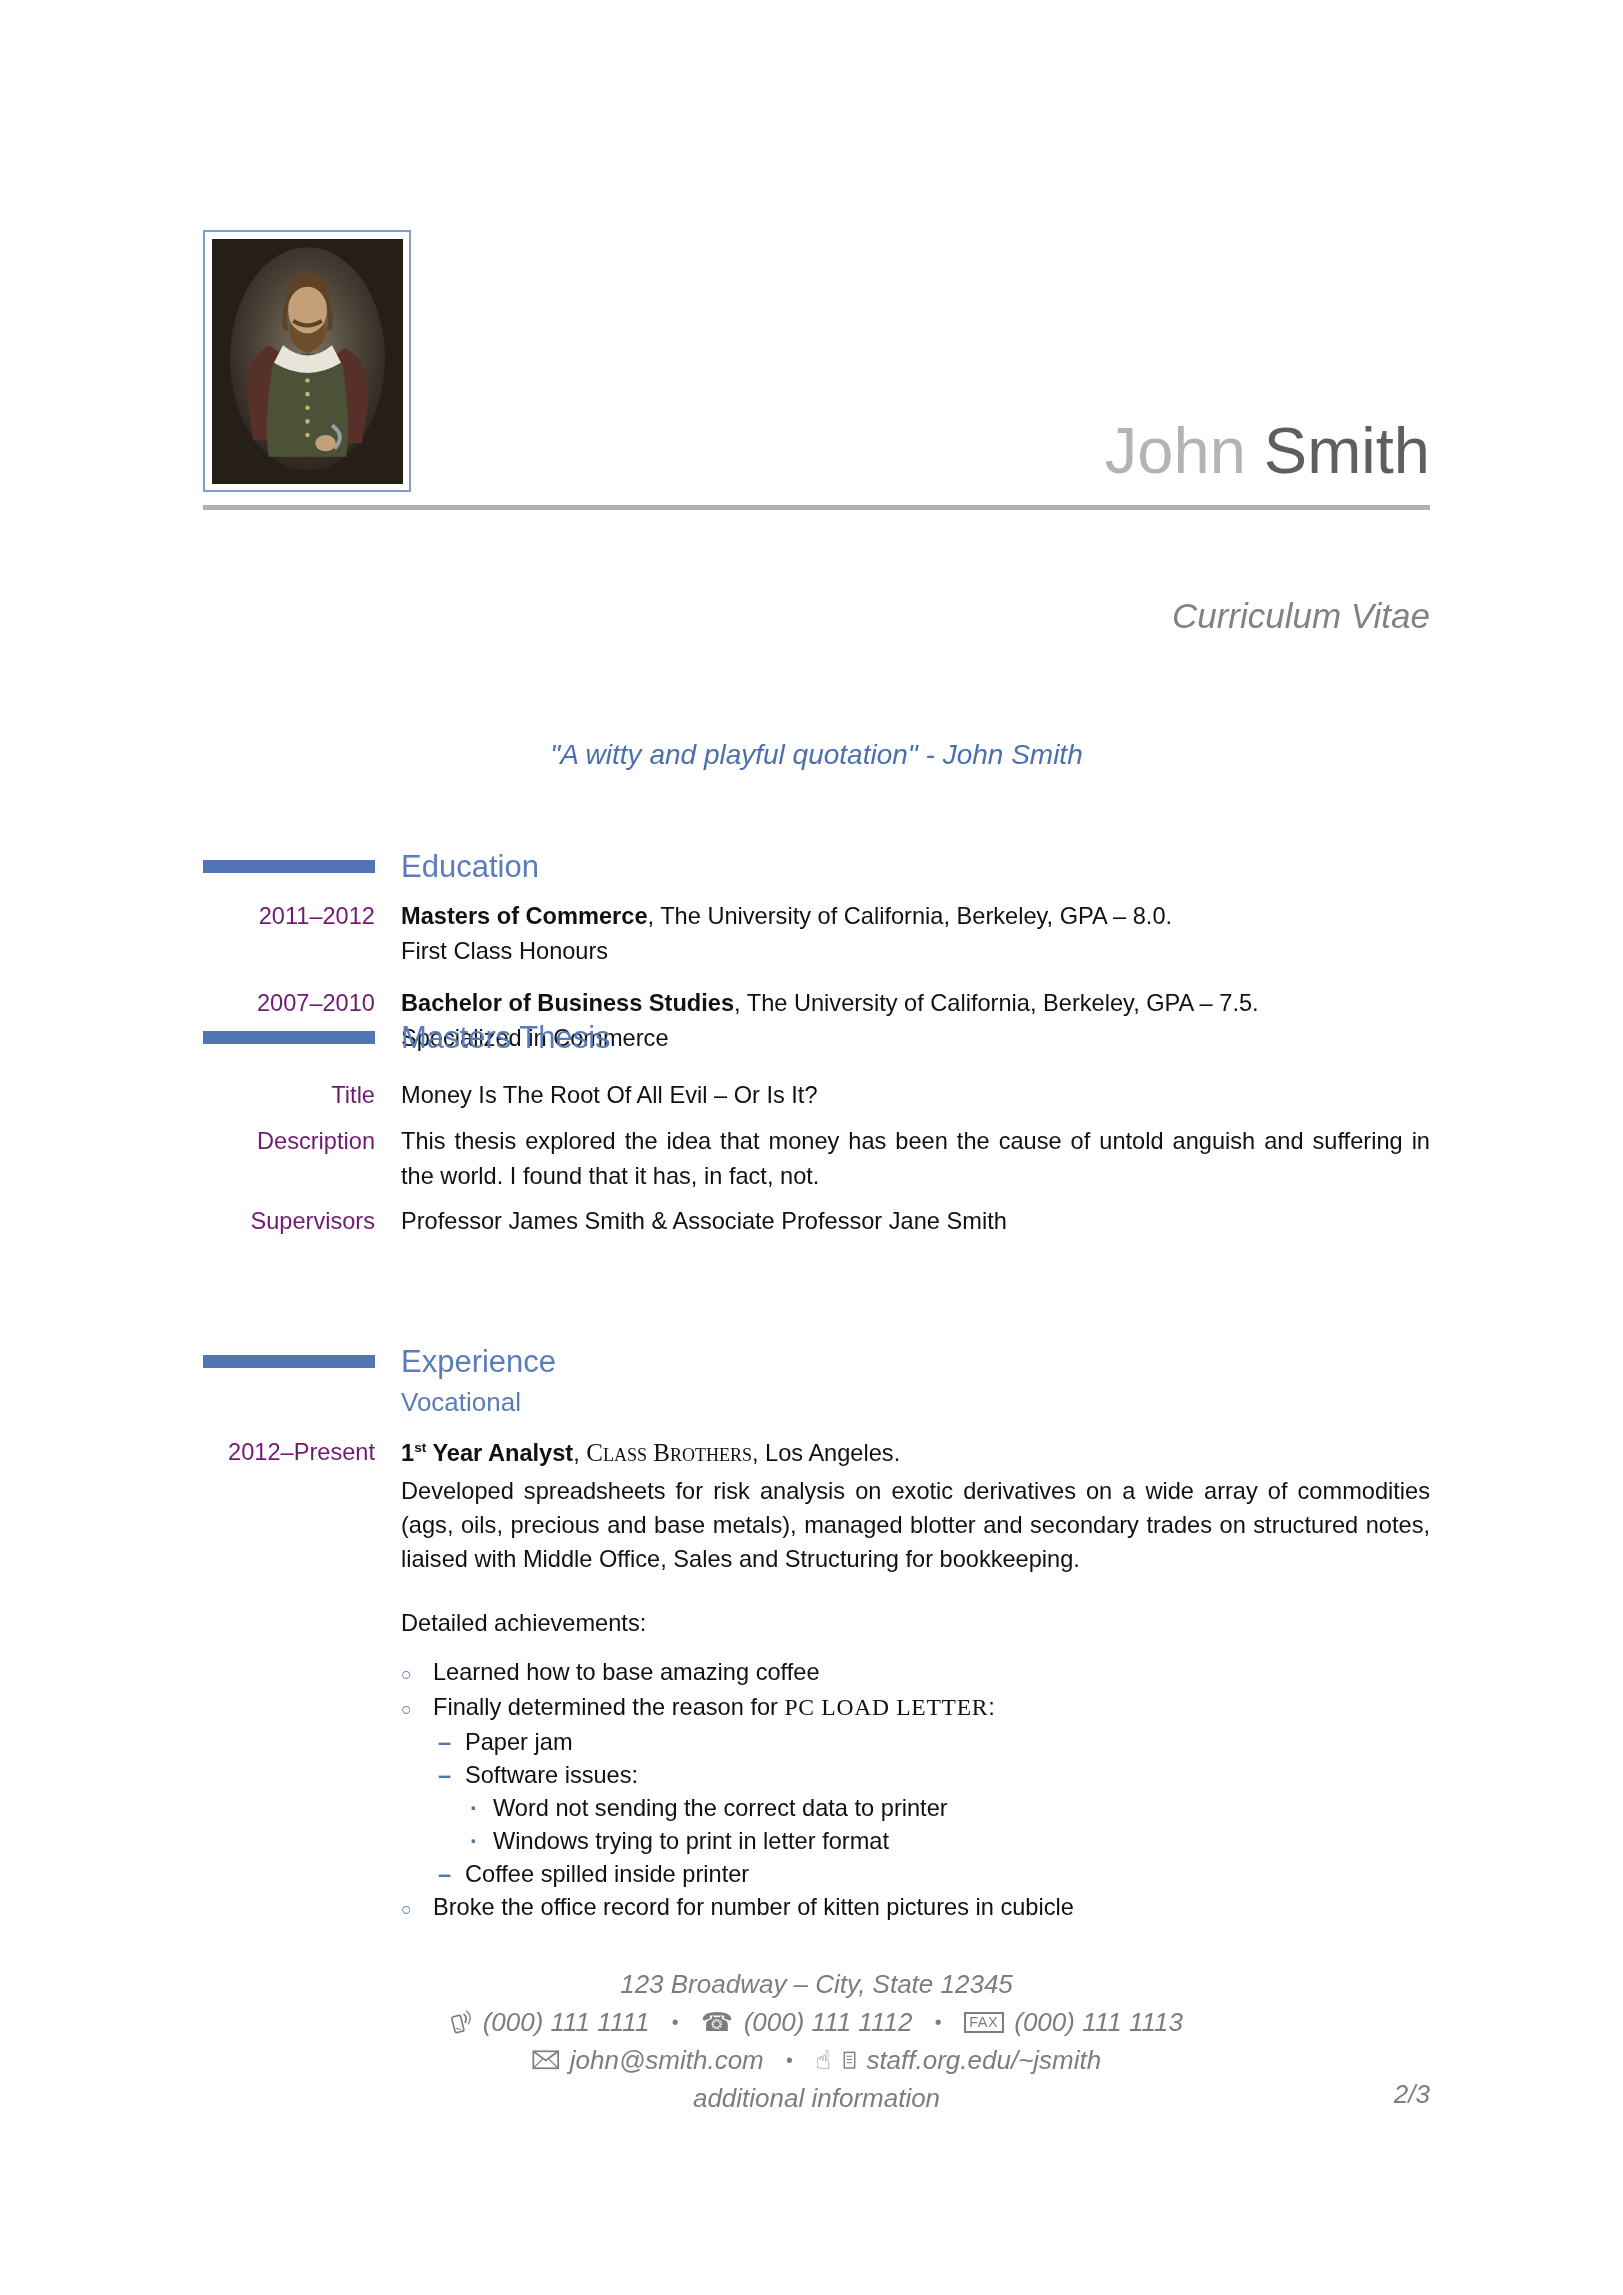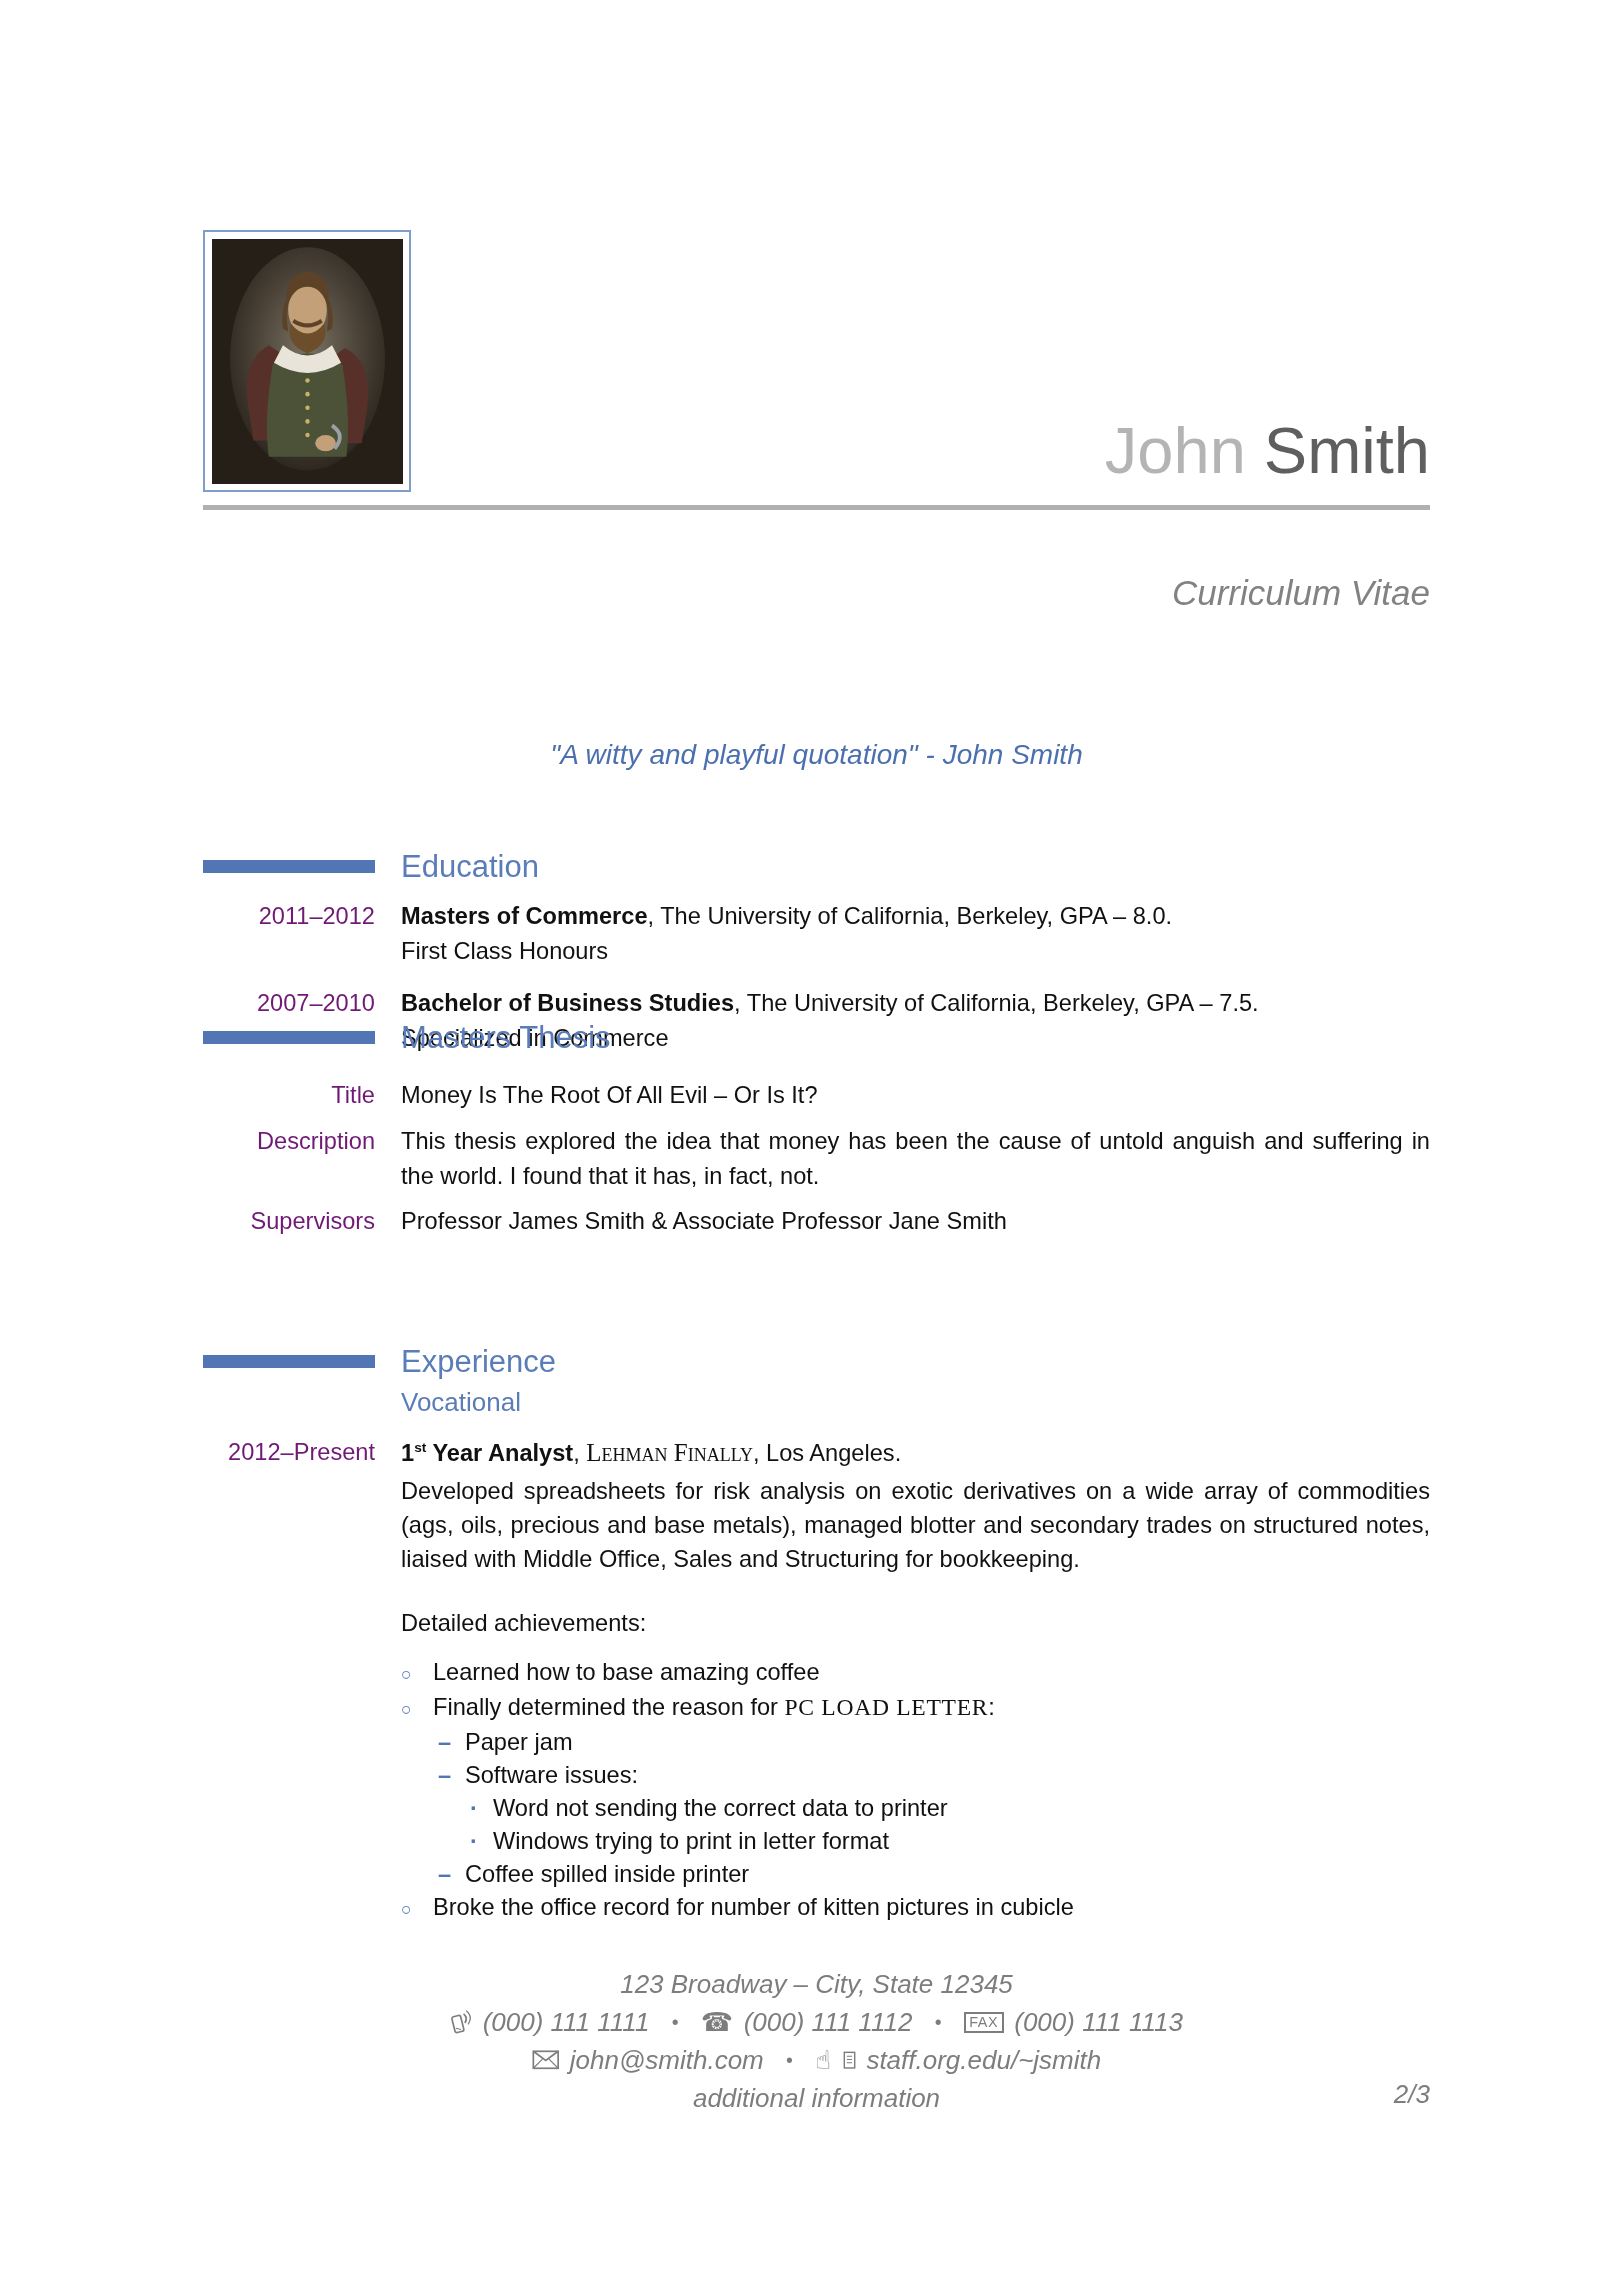--- a/index.html
+++ b/index.html
@@ -10,21 +10,21 @@
   .photo-frame{position:absolute;left:203px;top:230px;width:208px;height:262px;
                box-sizing:border-box;border:2px solid #7e9dc8;background:#fff;padding:6.5px;}
   .photo-frame svg{width:100%;height:100%;display:block;}
 
   .name{position:absolute;right:193px;top:418px;font-size:65px;line-height:65px;white-space:nowrap;}
   .name .first{color:#b4b4b4;}
   .name .last{color:#5f5f5f;}
 
   .head-rule{position:absolute;left:203px;top:505px;width:1227px;height:4.6px;background:#b0b0b0;}
 
-  .subtitle{position:absolute;right:193px;top:573px;font-size:35px;line-height:39px;
+  .subtitle{position:absolute;right:193px;top:596px;font-size:35px;line-height:39px;
             font-style:italic;color:#828282;}
 
   .quote{position:absolute;left:203px;top:738px;width:1227px;text-align:center;
          font-size:28px;line-height:34px;font-style:italic;color:#4c70ae;}
 
   
   .section{position:absolute;left:203px;width:1227px;}
   #sec-education{top:848px;}
   #sec-thesis{top:1019px;}
   #sec-experience{top:1343px;}
@@ -169,21 +169,21 @@
   <div class="section" id="sec-experience">
     <div class="sec-head">
       <div class="sec-bar"></div>
       <div class="sec-title">Experience</div>
     </div>
 
     <div class="subsec">Vocational</div>
 
     <div class="row job-row">
       <div class="cell-date">2012–Present</div>
-      <div class="cell-body"><span class="b"><span>1</span><sup class="ord">st</sup><span> Year Analyst</span></span><span>, </span><span class="sc">Lehman Finally</span><span>, </span><span>Los Angeles</span><span>.</span></div>
+      <div class="cell-body"><span class="b"><span>1</span><sup class="ord">st</sup><span> Year Analyst</span></span><span>, </span><span class="sc">Class Brothers</span><span>, </span><span>Los Angeles</span><span>.</span></div>
     </div>
 
     <div class="job-summary just">Developed spreadsheets for risk analysis on exotic derivatives on a wide array of commodities (ags, oils, precious and base metals), managed blotter and secondary trades on structured notes, liaised with Middle Office, Sales and Structuring for bookkeeping.</div>
 
     <div class="ach-label">Detailed achievements:</div>
 
     <ul class="ach-list">
       <li class="li-1">
           <span class="mk">○</span>
           <span>Learned how to base amazing coffee</span>

